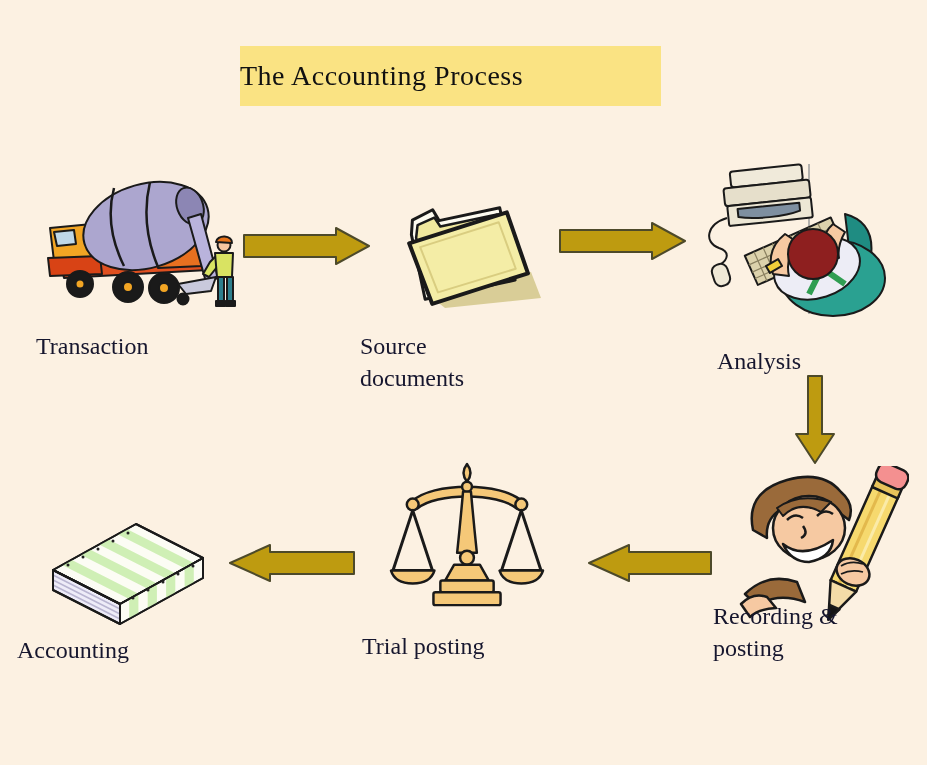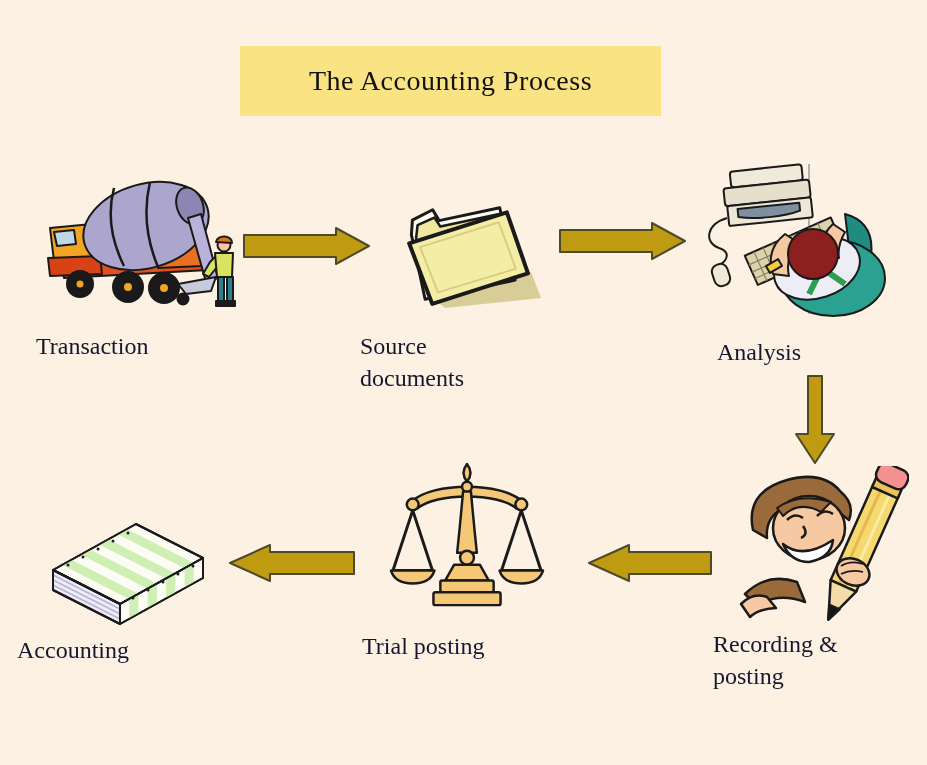--- a/index.html
+++ b/index.html
@@ -1,22 +1,22 @@
 <!DOCTYPE html>
 <html style="--bg: #FCF1E2; --banner: #FAE383; --arrow: #BE9B10; --arrow-edge: #4D4A2A; --text: #16162E;"><head>
 <meta charset="utf-8">
 <style>
   :root{
     --bg:#FCF1E2; --banner:#FAE383; --arrow:#BE9B10; --arrow-edge:#4D4A2A; --text:#16162E;
   }
   html,body{margin:0;padding:0;}
   body{background:var(--bg);font-family:"Liberation Serif", serif;}
   .canvas{position:relative;width:927px;height:765px;background:var(--bg);overflow:hidden;}
-  .banner{position:absolute;left:240px;top:46px;width:421px;height:70px;background:var(--banner);
-          display:flex;align-items:center;justify-content:center;}
+  .banner{position:absolute;left:240px;top:46px;width:421px;height:60px;background:var(--banner);
+          display:flex;align-items:center;justify-content:flex-start;}
   .banner span{font-size:28px;color:#111;letter-spacing:.5px;}
   .icon{position:absolute;}
   .icon svg{display:block;width:100%;height:100%;}
   .label{position:absolute;width:200px;text-align:left;color:var(--text);font-size:24px;line-height:32px;}
   .label span{display:block;}
   .arrow{position:absolute;}
   .arrow svg{display:block;width:100%;height:100%;}
   .arrow-shape{fill:var(--arrow);stroke:var(--arrow-edge);stroke-width:2;stroke-linejoin:round;}
   .outl{stroke:#1a1a1a;stroke-linejoin:round;}
 </style>
@@ -128,21 +128,21 @@
         <ellipse cx="120" cy="106" rx="44" ry="30" transform="rotate(-18 120 106)" fill="#EDEDF6"></ellipse>
         <line x1="96" y1="86" x2="148" y2="122" stroke="#2F9E52" stroke-width="6"></line>
         <line x1="138" y1="80" x2="112" y2="132" stroke="#2F9E52" stroke-width="6"></line>
         <path d="M76,112 Q68,88 88,72 L100,80 Q88,96 92,114 z" fill="#F6C9A2"></path>
         <rect x="70" y="100" width="14" height="8" transform="rotate(-30 77 104)" fill="#F2CE3A"></rect>
         <path d="M128,96 Q122,74 136,62 L148,70 Q140,84 142,96 z" fill="#F6C9A2"></path>
         <circle cx="116" cy="92" r="25" fill="#8E1F1F"></circle>
       </g>
     </svg>
   </div>
-  <div class="label" style="left:717px;top:336px">
+  <div class="label" style="left:717px;top:345px">
     <span>Analysis</span>
   </div>
 
   <div class="arrow" style="left:794px;top:374px;width:42px;height:92px">
     <svg viewBox="0 0 42 92">
         <polygon class="arrow-shape" points="14,2 28,2 28,60 40,60 21,89 2,60 14,60"></polygon>
       </svg>
   </div>
 
   <div class="icon" style="left:737px;top:466px;width:172px;height:160px">
@@ -165,21 +165,21 @@
           <rect x="101" y="-10" width="32" height="20" rx="8" fill="#F49090"></rect>
           <polygon points="103,120 131,120 117,157" fill="#F3DCA8"></polygon>
           <polygon points="112,143 123,143 117,157" fill="#141414"></polygon>
         </g>
         <ellipse cx="116" cy="106" rx="17" ry="13" transform="rotate(24 116 106)" fill="#F6C9A2"></ellipse>
         <path d="M104,100 q10,-6 22,-2" fill="none" stroke-width="1.8"></path>
         <path d="M104,108 q10,-5 22,-2" fill="none" stroke-width="1.8"></path>
       </g>
     </svg>
   </div>
-  <div class="label" style="left:713px;top:628px">
+  <div class="label" style="left:713px;top:600px">
     <span>Recording &amp;</span>
     <span>posting</span>
   </div>
 
   <div class="arrow" style="left:585px;top:543px;width:128px;height:40px">
     <svg viewBox="0 0 128 40">
         <polygon class="arrow-shape" points="126,9 44,9 44,2 4,20 44,38 44,31 126,31"></polygon>
       </svg>
   </div>
 

